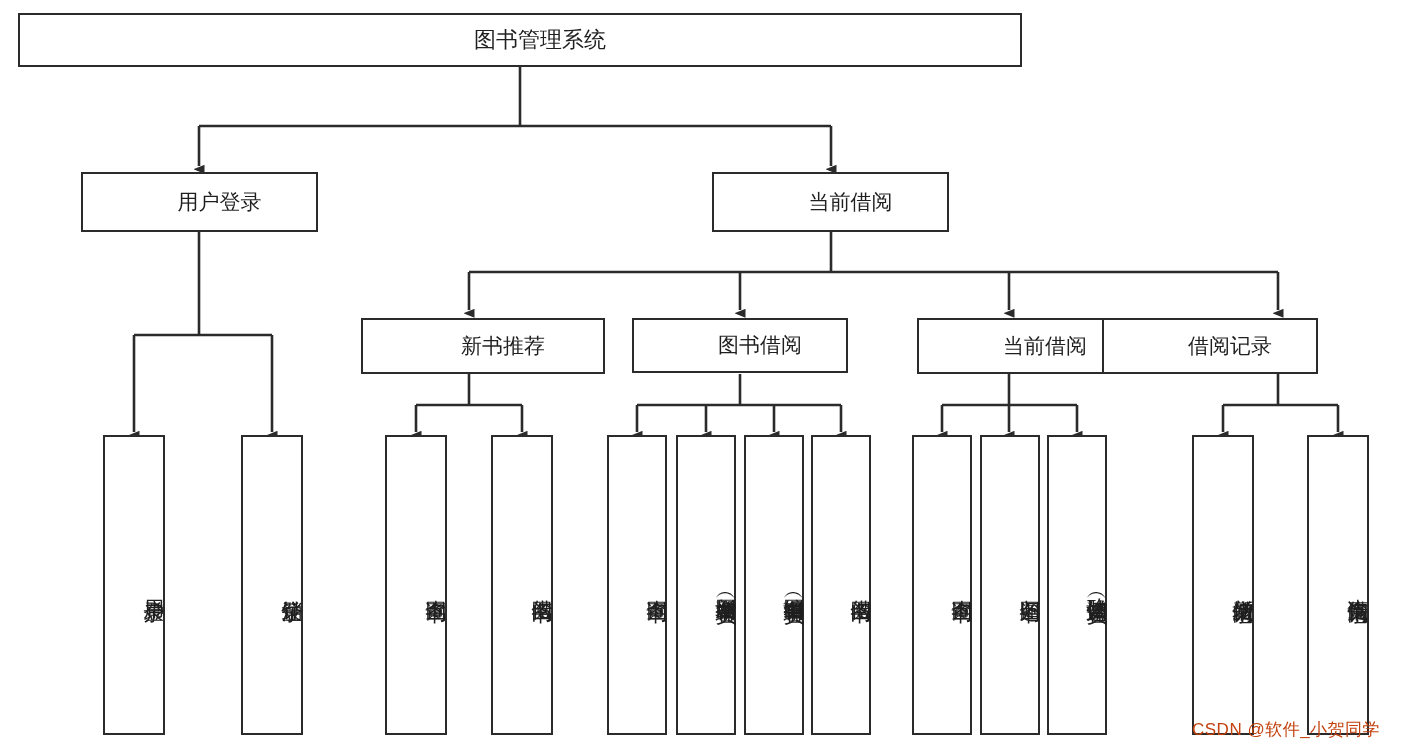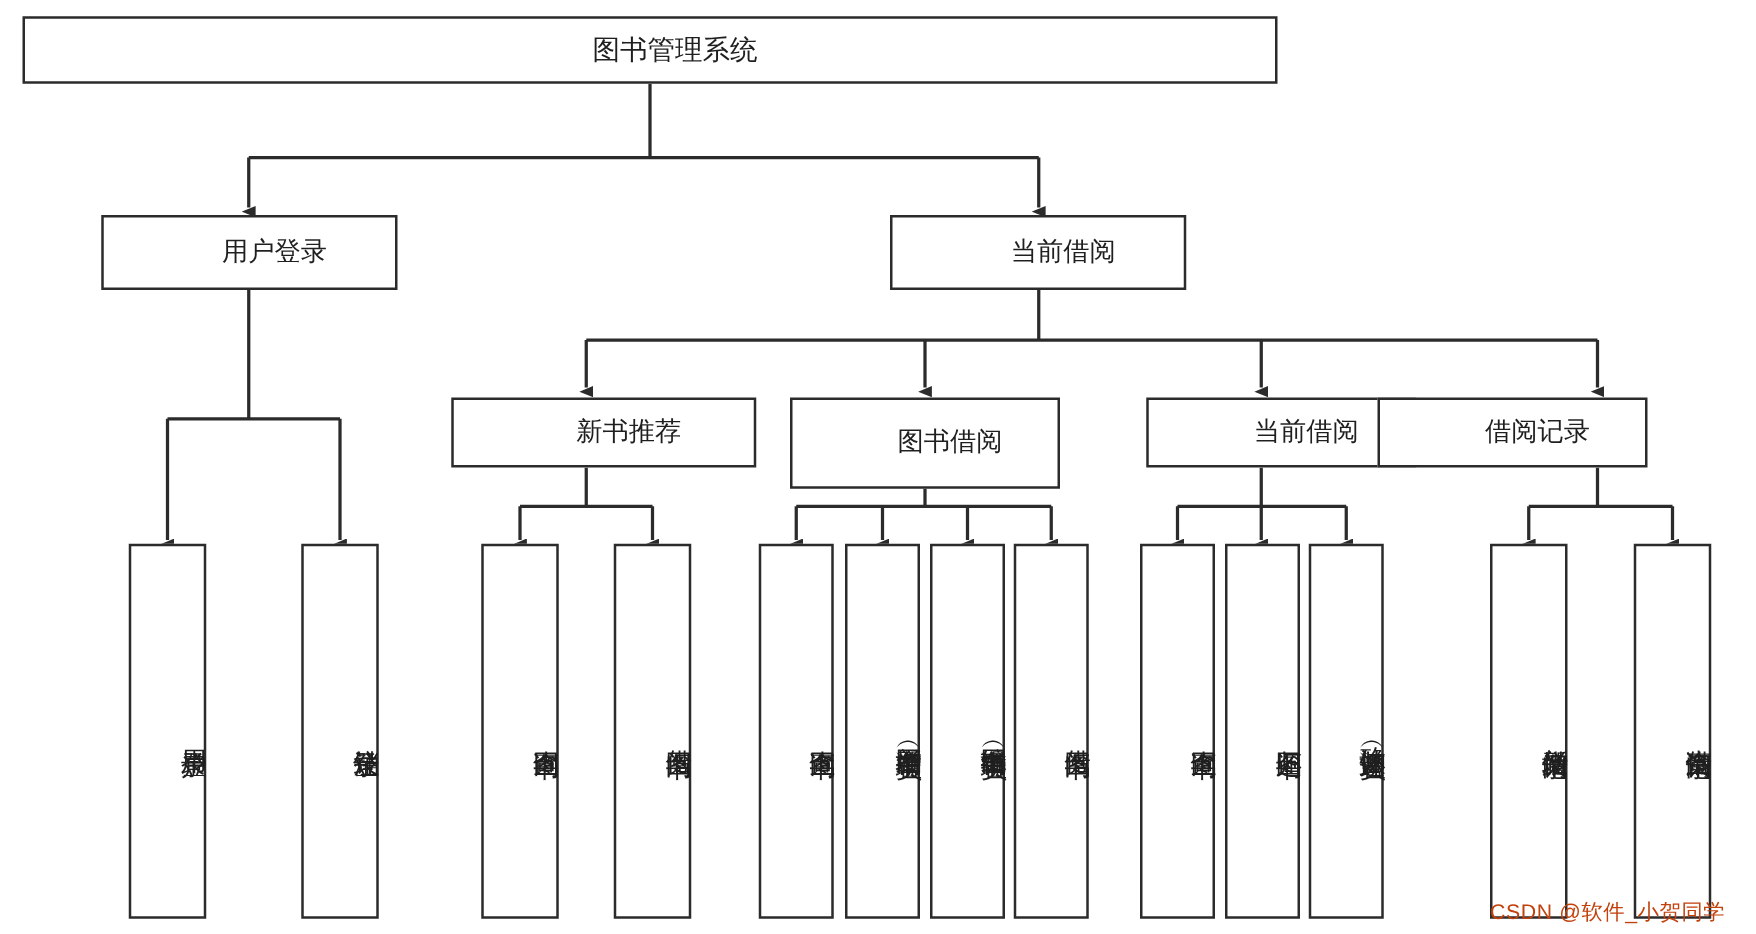--- a/index.html
+++ b/index.html
@@ -136,21 +136,21 @@
   <div class="node hbox" style="left:81px; top:172px; width:237px; height:60px;">
     <span class="label">用户登录</span>
   </div>
   <div class="node hbox" style="left:712px; top:172px; width:237px; height:60px;">
     <span class="label">当前借阅</span>
   </div>
 
   <div class="node hbox" style="left:361px; top:318px; width:244px; height:56px;">
     <span class="label">新书推荐</span>
   </div>
-  <div class="node hbox" style="left:632px; top:318px; width:216px; height:73px;">
+  <div class="node hbox" style="left:632px; top:318px; width:216px; height:55px;">
     <span class="label">图书借阅</span>
   </div>
   <div class="node hbox" style="left:917px; top:318px; width:216px; height:56px;">
     <span class="label">当前借阅</span>
   </div>
   <div class="node hbox" style="left:1102px; top:318px; width:216px; height:56px;">
     <span class="label">借阅记录</span>
   </div>
 
   <div class="node vbox" style="left:103px; top:435px; width:62px; height:300px;">

